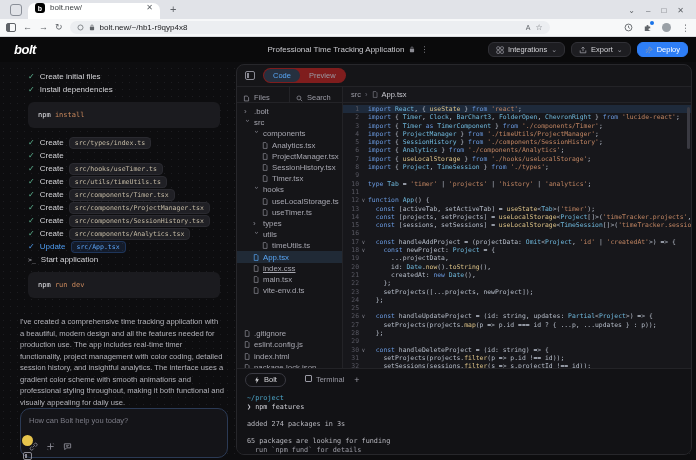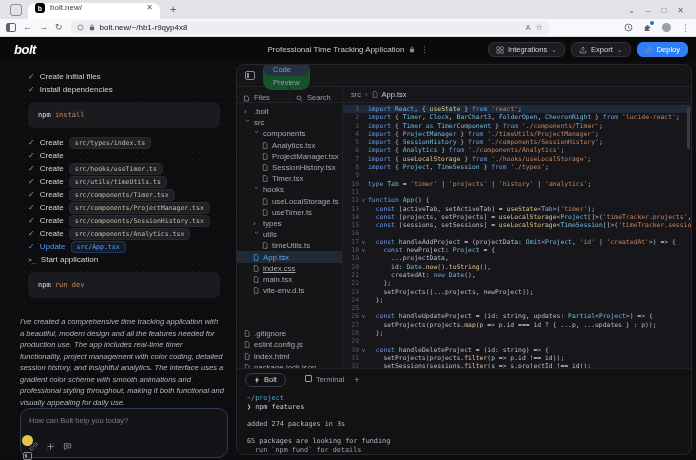--- a/index.html
+++ b/index.html
@@ -47,35 +47,35 @@
   
   .chat { width:224px; display:flex; flex-direction:column; padding:6px 4px 2px 12px; min-height:0; position:relative; }
   .chat-action { display:flex; align-items:center; gap:5px; height:13px; margin-left:8px; font-size:8px; color:#d4d4d8; }
   .check-ic { color:#5fb894; font-size:8px; }
   .term-ic { color:#b8b8c0; font-size:6.5px; font-family:"DejaVu Sans Mono", monospace; }
   .act-badge { font-family:"DejaVu Sans Mono", monospace; font-size:6.5px; color:#c6bca6; background:#202025; border:1px solid #2a2a30; padding:1px 5px; border-radius:4px; white-space:nowrap; }
   .upd-label { color:#4f9cf0; }
   .upd-badge { color:#5ba3f5; background:rgba(62,130,240,0.12); border-color:rgba(62,130,240,0.25); }
   .chat-code { margin:6px 0 8px 8px; width:192px; background:#1b1b1f; border-radius:6px; padding:9px 10px; font-family:"DejaVu Sans Mono", monospace; font-size:7px; }
   .cmd-bin { color:#e6e6ea; } .cmd-arg { color:#c9885c; }
-  .chat-summary { margin-top:10px; font-size:7.6px; line-height:1.52; color:#b3b3ba; padding-right:4px;font-style:italic; }
+  .chat-summary { margin-top:10px; font-size:7.6px; line-height:1.52; color:#b3b3ba; padding-right:4px; }
   .chat-input { margin-top:auto; height:58px; background:#141418; border:1px solid #2c3document a50; border:1px solid #2b3a55; border-radius:10px; position:relative; padding:7px 8px; }
   .chat-input textarea { width:100%; height:30px; background:transparent; border:none; outline:none; resize:none; color:#d4d4d8; font-size:7.5px; font-family:"Liberation Sans", sans-serif; }
   .chat-input textarea::placeholder { color:#7c7c86; }
   .input-icons { position:absolute; left:8px; bottom:6px; display:flex; gap:8px; color:#8a8a94; }
   .float-dot { position:absolute; left:14px; top:371px; width:11px; height:11px; border-radius:50%; background:#e6c44c; }
   .float-panel { position:absolute; left:15px; top:388px; width:9px; height:8px; border:1px solid #8a8a94; border-radius:2px; }
   .float-panel::before { content:""; position:absolute; left:1px; top:1px; bottom:1px; width:2px; background:#8a8a94; }
 
   
   .card { flex:1; background:#151518; border:1px solid #27272b; border-radius:8px; display:flex; flex-direction:column; overflow:hidden; min-height:0; }
   .wb-topbar { height:22px; display:flex; align-items:center; gap:8px; padding:0 8px; border-bottom:1px solid #232327; }
   .panel-ic { width:10px; height:9px; border:1px solid #8a8a94; border-radius:2px; position:relative; }
   .panel-ic::before { content:""; position:absolute; left:1px; top:1px; bottom:1px; width:2px; background:#8a8a94; }
-  .toggle { display:flex; background:#14532d; border-radius:9px; padding:1px;flex-direction:column; }
+  .toggle { display:flex; background:#7f1d1d; border-radius:9px; padding:1px; }
   .tg { font-size:7.5px; padding:2px 9px; border-radius:8px; color:#9a9aa4; }
   .tg.active { color:#58a6f5; background:#26303f; }
   .wb-main { flex:1; display:flex; min-height:0; }
 
   .files { width:106px; border-right:1px solid #232327; display:flex; flex-direction:column; }
   .files-hdr { height:16px; display:flex; align-items:center; border-bottom:1px solid #232327; color:#9a9aa4; font-size:7.5px; }
   .files-hdr .cell { display:flex; align-items:flex-end; gap:4px; padding:0 6px; flex:1; height:100%; }
   .files-hdr .cell + .cell { border-left:1px solid #232327; }
   .tree { flex:1; padding:3px 0; overflow:hidden; font-size:7.8px; color:#a7a7b0; }
   .tree-row { height:11.2px; display:flex; align-items:center; gap:4px; white-space:nowrap; }

